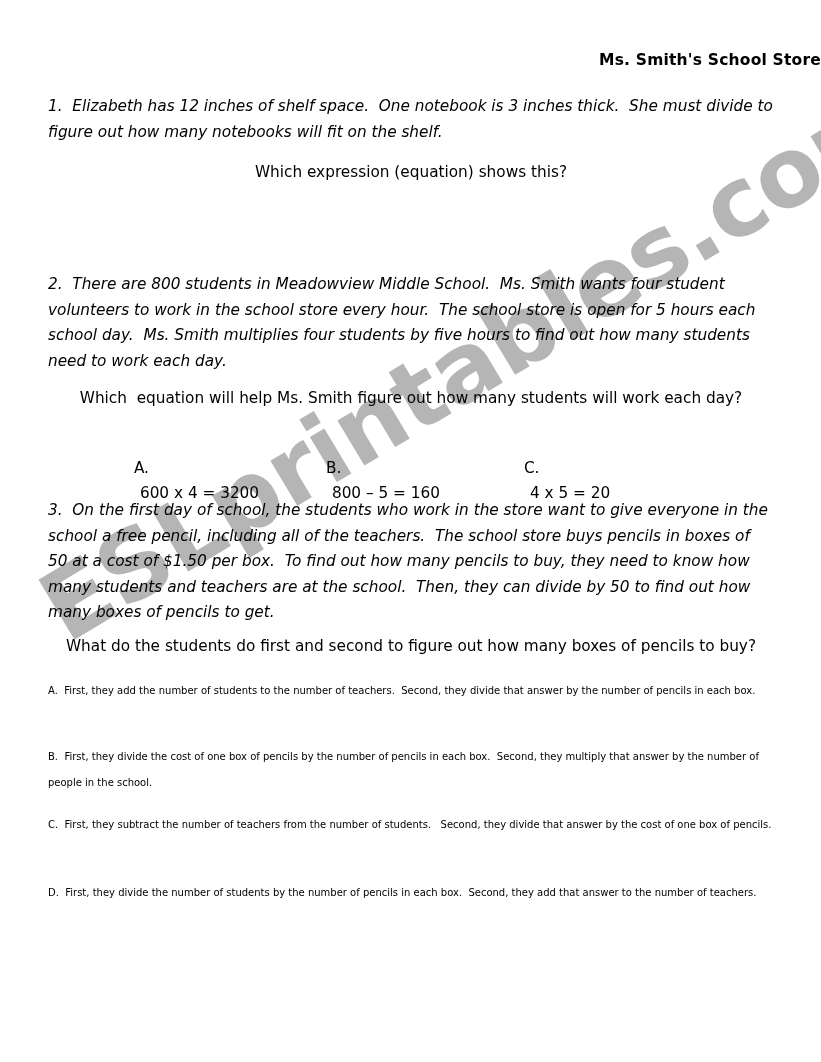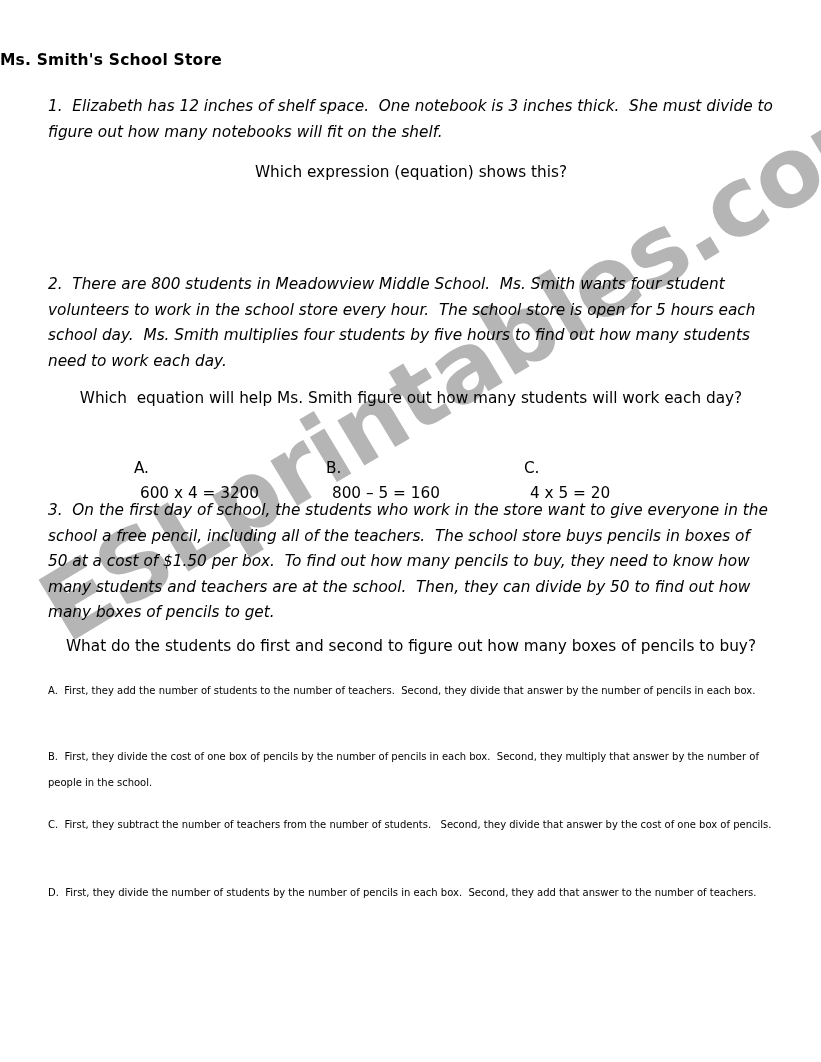--- a/index.html
+++ b/index.html
@@ -54,21 +54,21 @@
     width: 821px;
     height: 1062px;
     z-index: 2;
   }
 
   .doc-title {
     position: absolute;
     left: 0;
     top: 50px;
     width: 821px;
-    text-align: left;
+    text-align: right;
     font-size: 15.5px;
     font-weight: bold;
     letter-spacing: 0.2px;
     line-height: 20px;
   }
 
   .para {
     position: absolute;
     left: 48px;
     width: 726px;

